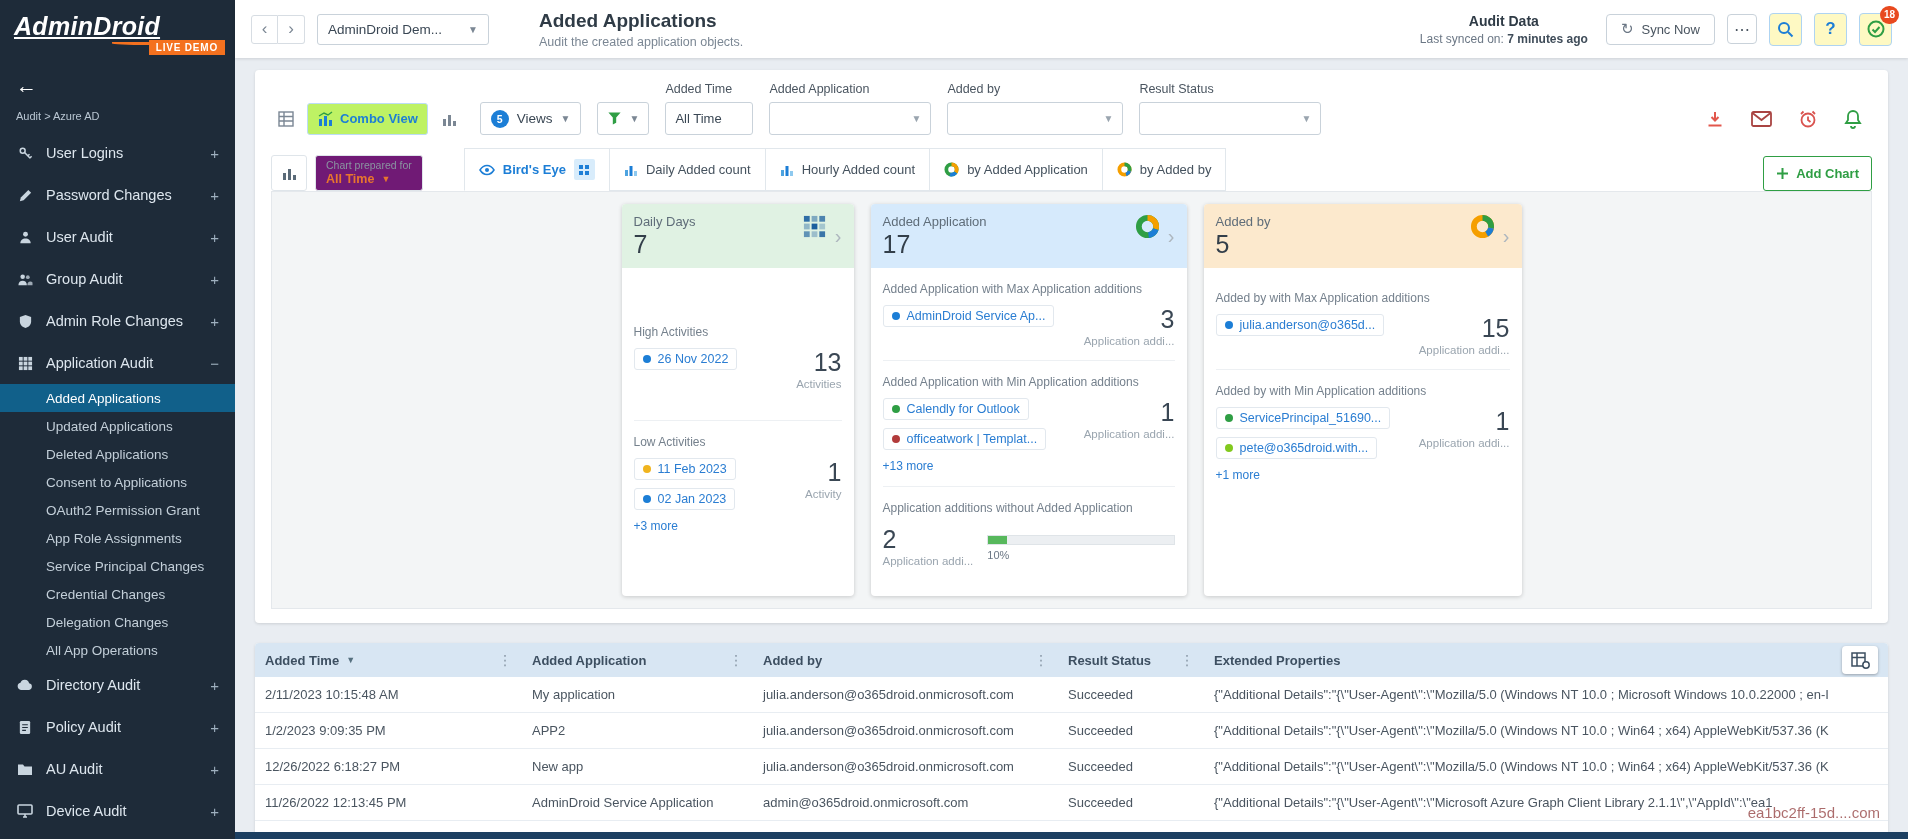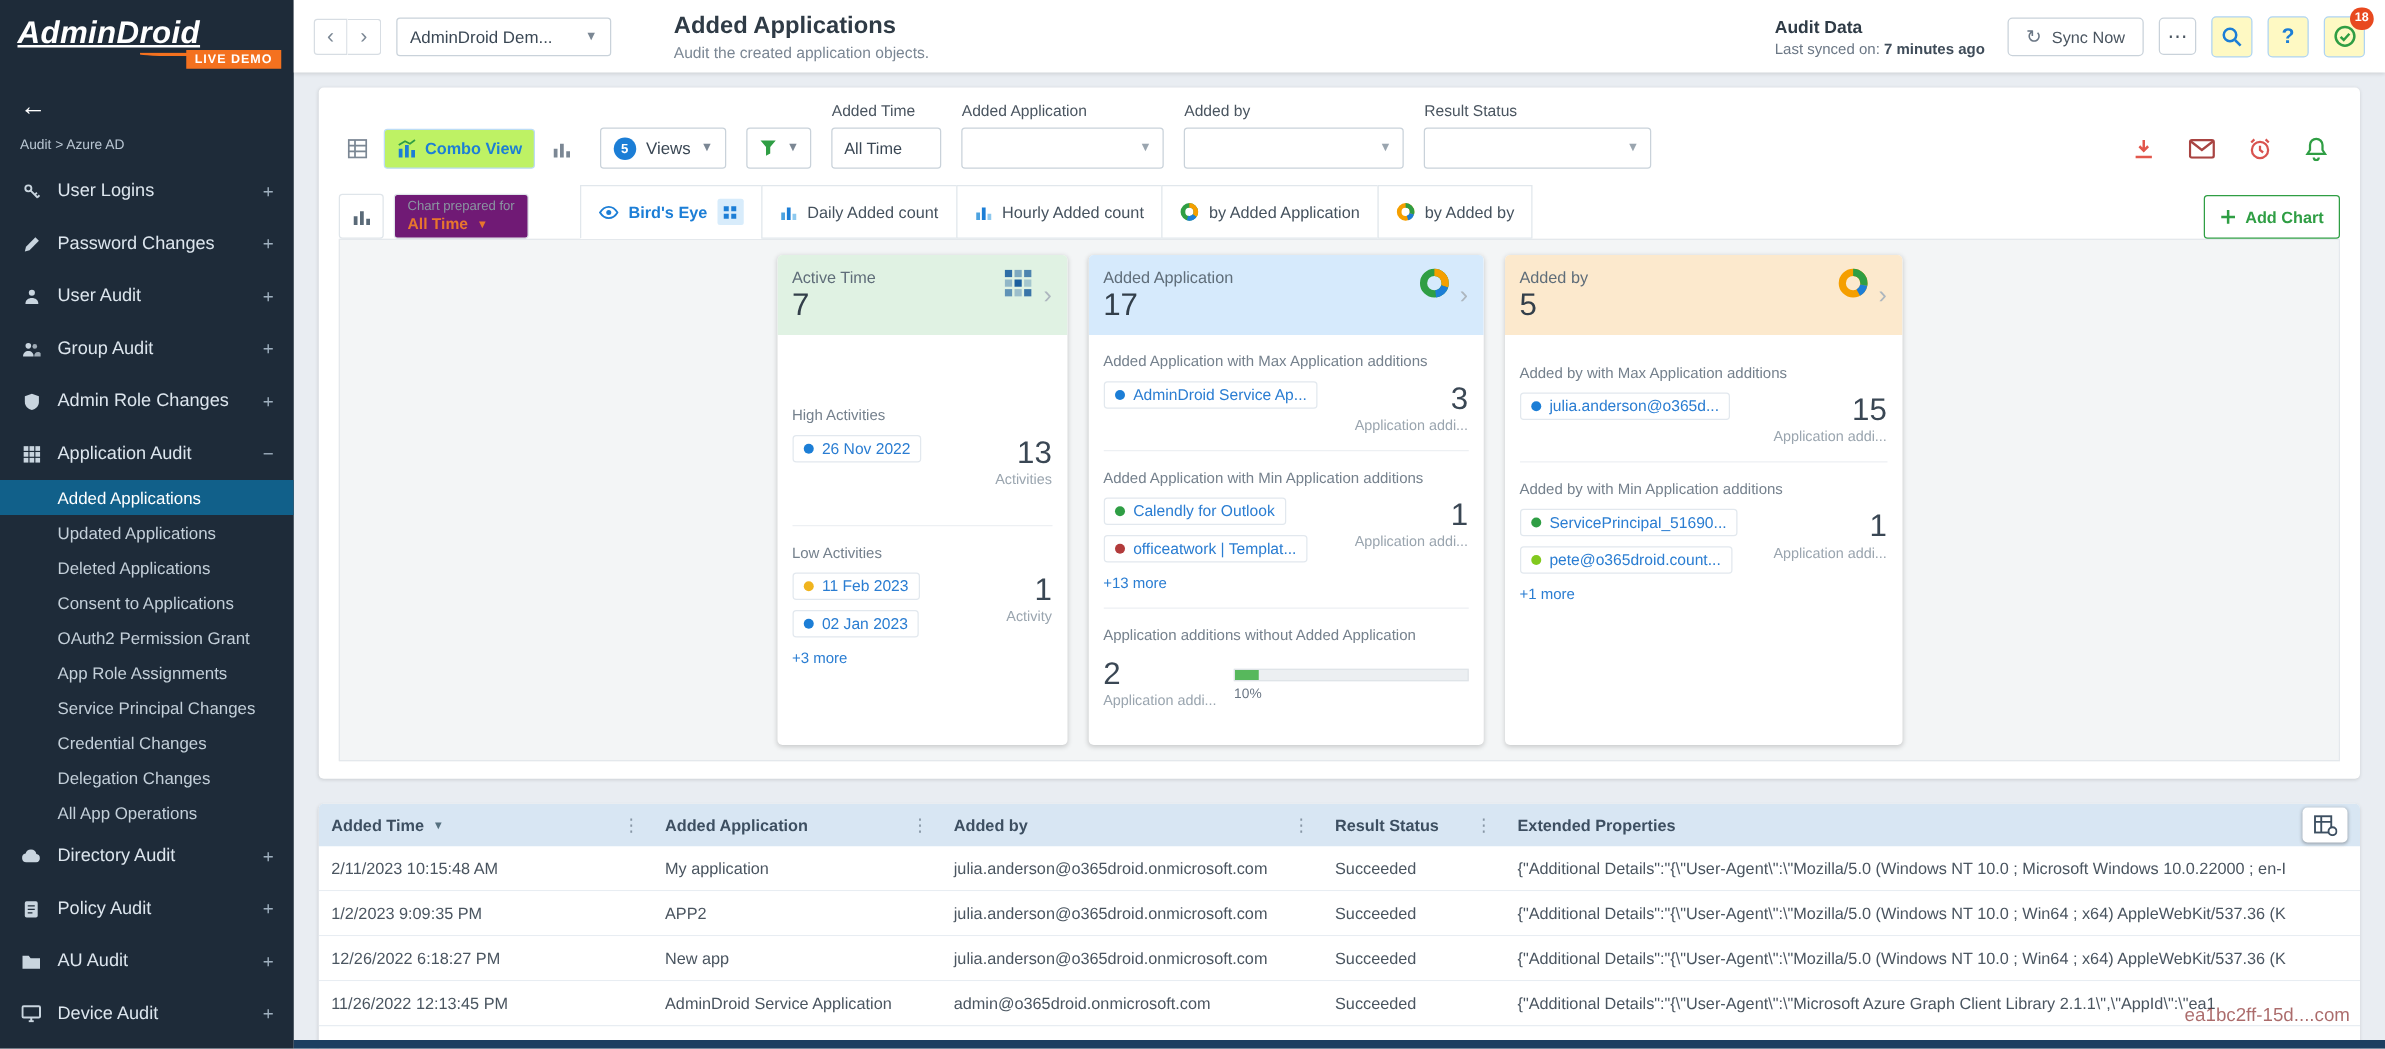--- a/index.html
+++ b/index.html
@@ -39,21 +39,21 @@
             display:flex; align-items:center; justify-content:center; cursor:pointer; }
   .navbtn.first { border-radius:3px 0 0 3px; }
   .navbtn.last { border-radius:0 3px 3px 0; border-left:none; }
   .tenant { height:31px; width:172px; border:1px solid #c9d2da; border-radius:3px; display:flex; align-items:center;
             padding:0 10px; font-size:13.5px; color:#3a4754; cursor:pointer; }
   .tenant .caret { margin-left:auto; color:#7b8794; font-size:10px; }
   .title-block { margin-left:38px; }
   .page-title { font-size:19px; font-weight:bold; color:#2f3b46; }
   .page-subtitle { font-size:12.5px; color:#7b8794; margin-top:3px; }
   .tb-spacer { flex:1; }
-  .audit-data { text-align:left; margin-right:6px; }
+  .audit-data { text-align:center; margin-right:6px; }
   .audit-data .l1 { font-size:14px; font-weight:bold; color:#2f3b46; }
   .audit-data .l2 { font-size:12px; color:#6b7785; margin-top:3px; }
   .audit-data .l2 b { color:#3f4c59; }
   .sync-btn { height:31px; border:1px solid #c9d2da; border-radius:4px; background:#fff; display:flex;
               align-items:center; gap:8px; padding:0 14px; font-size:13px; color:#4a5560; cursor:pointer; }
   .sync-ic { color:#6b7785; font-size:15px; }
   .more-btn { width:30px; height:30px; border:1px solid #c9d2da; border-radius:4px; background:#fff; color:#4a5560;
               display:flex; align-items:center; justify-content:center; font-size:16px; cursor:pointer; }
   .tb-icon { width:33px; height:33px; border:1px solid #aed4f2; border-radius:4px; background:#fef9c3; position:relative;
              display:flex; align-items:center; justify-content:center; cursor:pointer; }
@@ -584,21 +584,21 @@
             </span>
             <span>Add Chart</span>
           </button>
         </div>
 
         <div class="chart-body">
 
           <div class="card card1">
             <div class="card-head ch-green">
               <div class="ch-text">
-                <div class="ct">Active Time</div>
+                <div class="ct">Daily Days</div>
                 <div class="cv">7</div>
               </div>
               <span>
                 <svg width="25" height="25" viewBox="0 0 26 26">
                     <g fill="#1c5f9e">
                       <rect x="2" y="2" width="6" height="6" opacity=".9"></rect>
                       <rect x="10" y="2" width="6" height="6" opacity=".5"></rect>
                       <rect x="18" y="2" width="6" height="6" opacity=".75"></rect>
                       <rect x="2" y="10" width="6" height="6" opacity=".4"></rect>
                       <rect x="10" y="10" width="6" height="6"></rect>
@@ -753,21 +753,21 @@
               <div class="sec-row">
                 <div class="chips">
 
                     <span class="chip">
                       <span class="dot" style="background: rgb(47, 158, 68);"></span>
                       <span>ServicePrincipal_51690...</span>
                     </span>
 
                     <span class="chip">
                       <span class="dot" style="background: rgb(130, 201, 30);"></span>
-                      <span>pete@o365droid.count...</span>
+                      <span>pete@o365droid.with...</span>
                     </span>
                   </div>
                 <div class="val-block">
                   <div class="v">1</div>
                   <div class="u">Application addi...</div>
                 </div>
               </div>
               <a class="more-link">+1 more</a>
             </div>
           </div>

